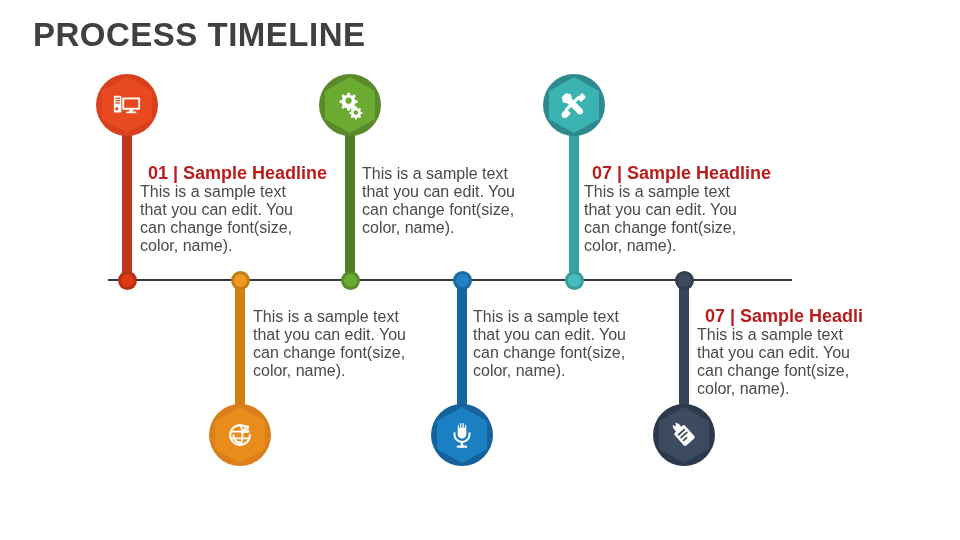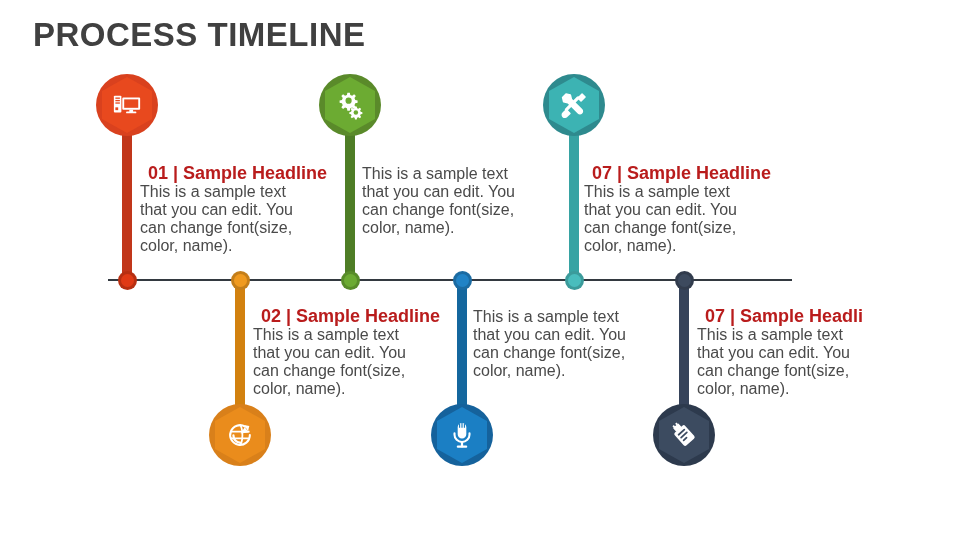--- a/index.html
+++ b/index.html
@@ -158,21 +158,20 @@
                 <path d="M5.8 12.5h20.4M5.8 19.5h20.4" stroke="#fff" stroke-width="1.9"></path>
                 <path d="M16.5 14.4l4.6-6.6 4.3 5.6z" fill="#fff"></path>
                 <path d="M9 16.5c0 4.2 3.1 7.5 7 7.5" stroke="#fff" stroke-width="2.4" stroke-linecap="round"></path>
                 <path d="M20.3 5.3l5.6 1.2-1.3 5.6z" fill="#fff"></path>
               </svg>
             </span>
           </div>
         </div>
         <div class="node-dot" style="background: rgb(240, 154, 31); left: 230.5px; top: 270.5px;"></div>
         <div class="text-block" style="left: 253px; top: 308px;">
-          <p class="headline">02 | Sample Headline</p>
           <p class="body-text">This is a sample text that you can edit. You can change font(size, color, name).</p>
         </div>
       </div>
       <div class="milestone">
         <div class="stem" style="background: rgb(78, 125, 38); left: 345px; top: 114px; height: 166px;"></div>
         <div class="badge" style="background: rgb(90, 138, 42); left: 319px; top: 74px;">
           <div class="hexagon" style="background: rgb(108, 171, 50);">
             <span class="glyph">
               <svg viewBox="0 0 32 32" fill="#fff">
                 <path d="M13.2 2.8l2.6 0 .5 2.5 2 .85 2.1-1.5 1.85 1.85-1.5 2.1.85 2 2.5.5 0 2.6-2.5.5-.85 2 1.5 2.1-1.85 1.85-2.1-1.5-2 .85-.5 2.5-2.6 0-.5-2.5-2-.85-2.1 1.5-1.85-1.85 1.5-2.1-.85-2-2.5-.5 0-2.6 2.5-.5.85-2-1.5-2.1 1.85-1.85 2.1 1.5 2-.85z"></path>

